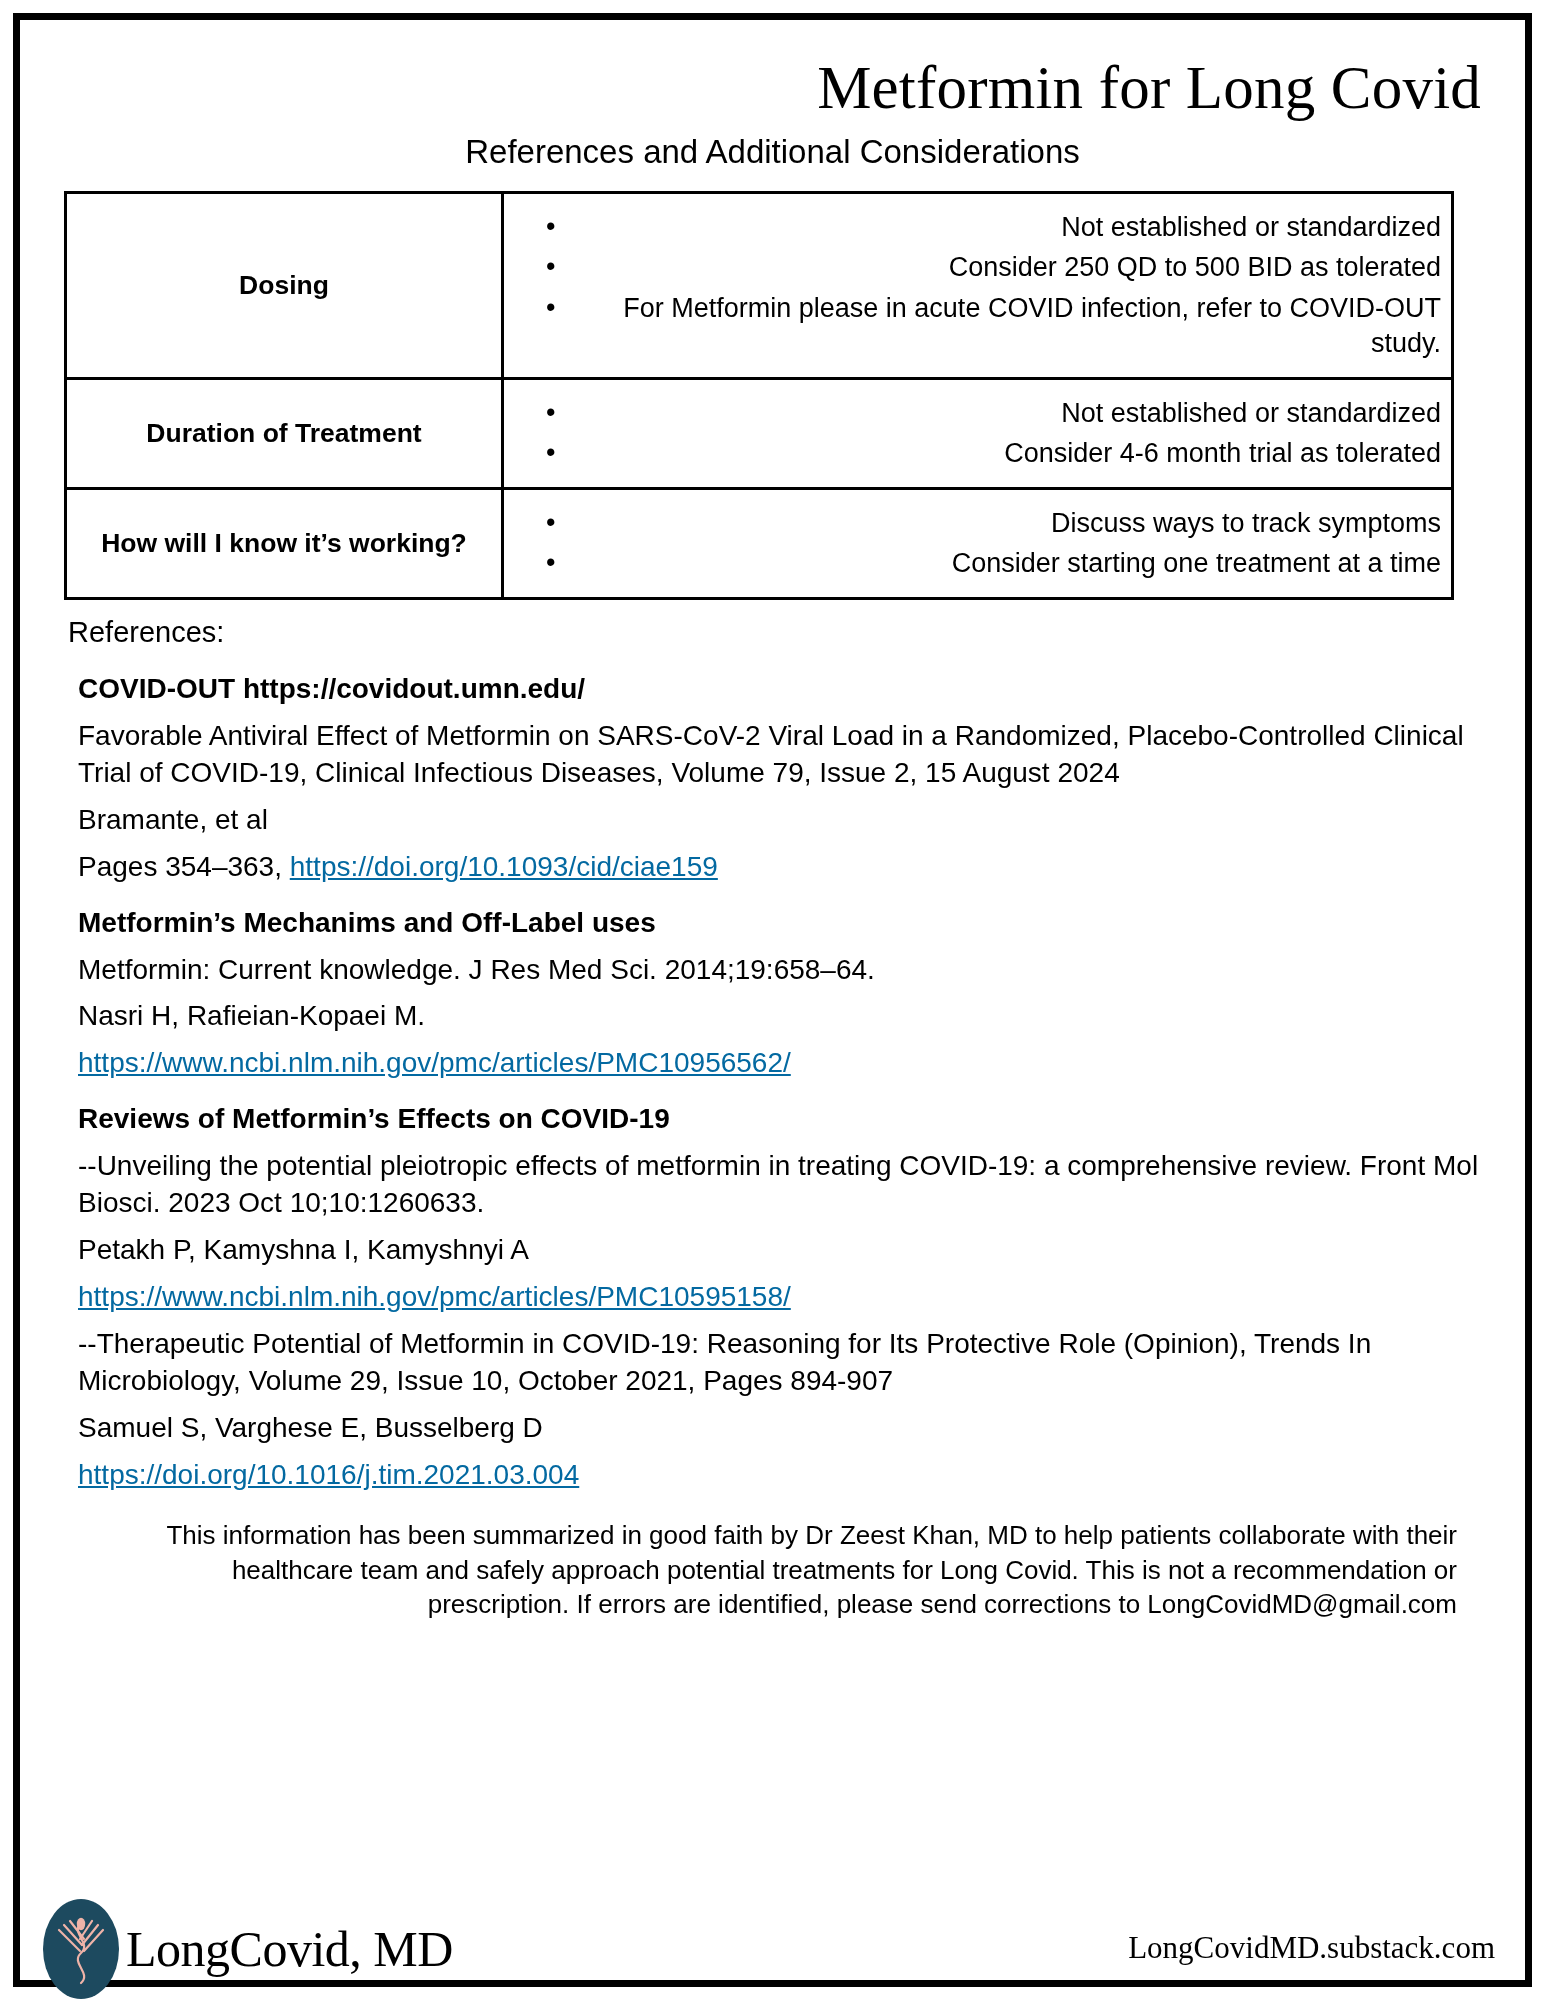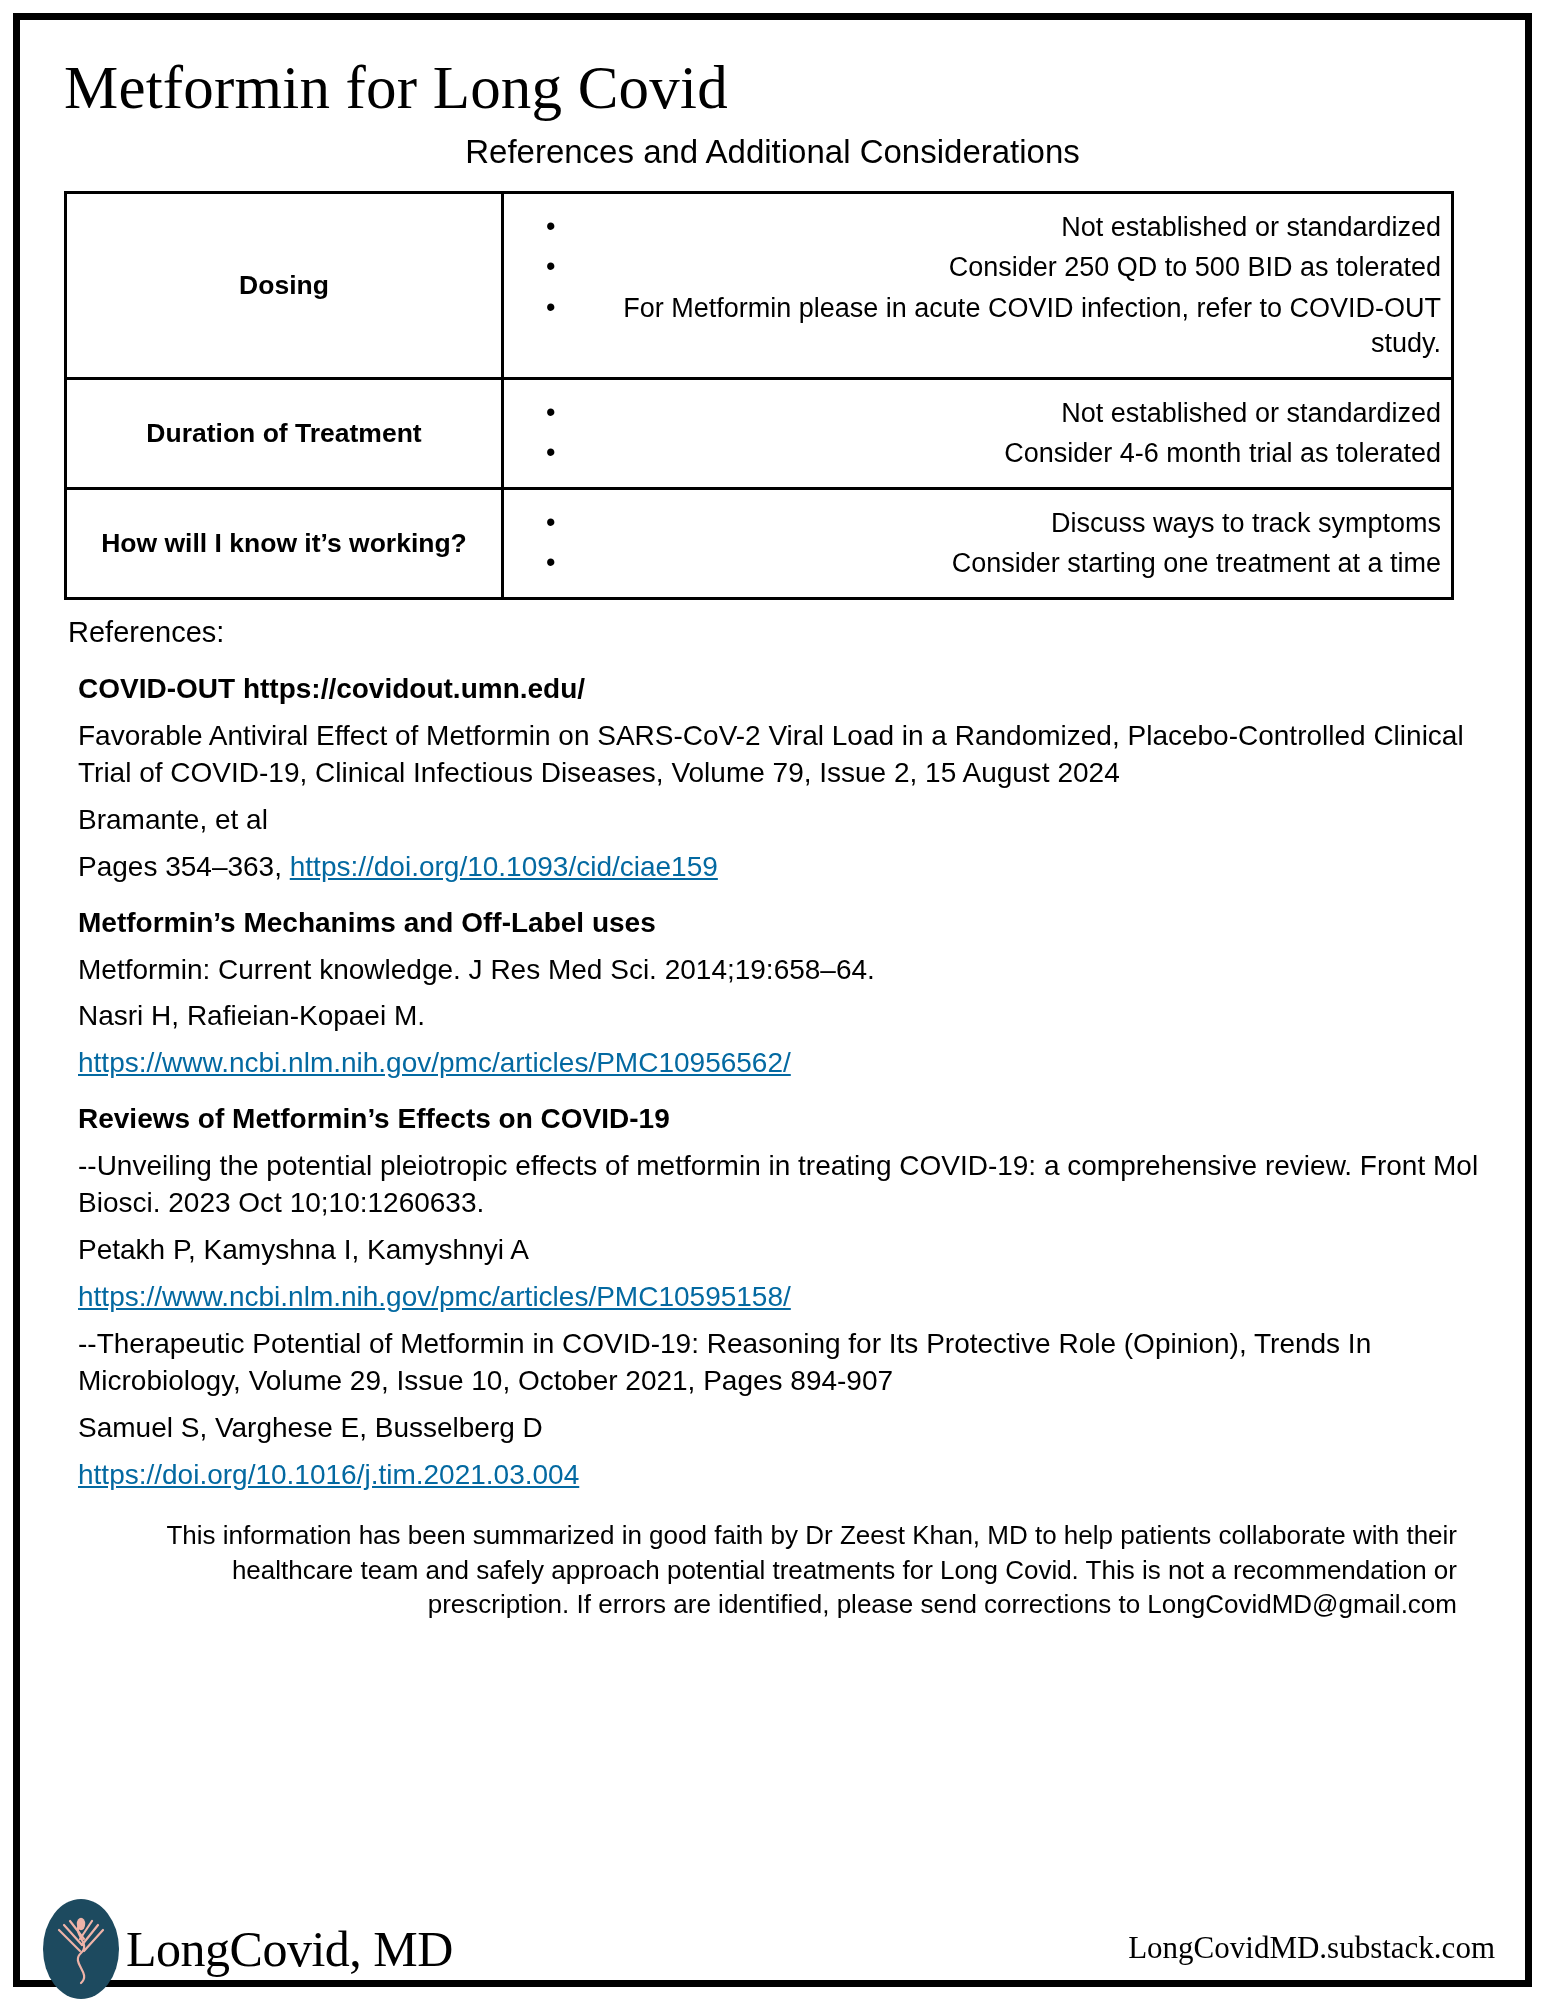--- a/index.html
+++ b/index.html
@@ -31,21 +31,21 @@
     width: 100%;
     height: 100%;
     padding: 0 44px;
   }
 
   
   .doc-title {
     font-family: "Liberation Serif", serif;
     font-size: 61px;
     font-weight: 400;
-    text-align: left;
+    text-align: right;
     letter-spacing: 0.2px;
     margin: 36px 0 0 0;
     line-height: 1.05;
   }
   .doc-subtitle {
     font-family: "Liberation Sans", sans-serif;
     font-size: 33px;
     font-weight: 400;
     text-align: center;
     margin: 14px 0 0 0;

